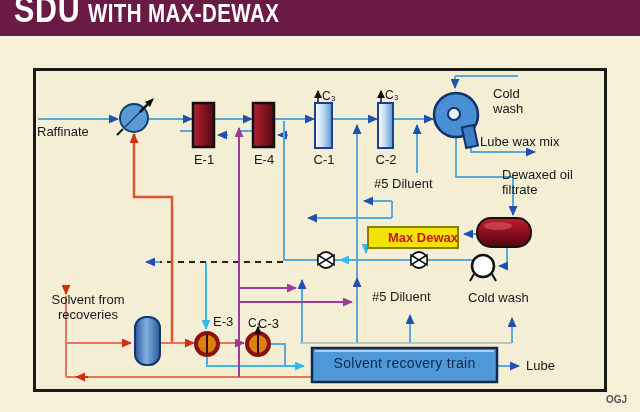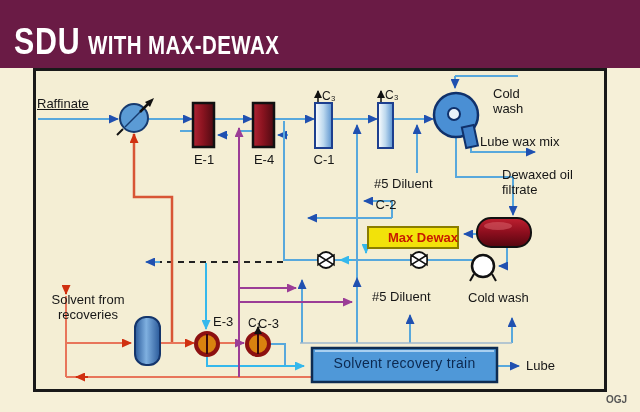--- a/index.html
+++ b/index.html
@@ -1,18 +1,18 @@
 <!DOCTYPE html>
 <html><head>
 <meta charset="utf-8">
 <style>
   html,body{margin:0;padding:0;}
   body{width:640px;height:412px;position:relative;background:#f6f0d8;
        font-family:"Liberation Sans","DejaVu Sans",sans-serif;overflow:hidden;}
-  .titlebar{position:absolute;left:0;top:0;width:640px;height:68px;background:#6a1b45;
+  .titlebar{position:absolute;left:0;top:0;width:640px;height:36px;background:#6a1b45;
             display:flex;align-items:flex-end;padding:0 0 5px 14px;box-sizing:border-box;text-align:center;}
   .title-inner{display:flex;align-items:baseline;gap:9px;color:#fff;
                transform:scaleX(.82);transform-origin:left bottom;white-space:nowrap;}
   .title-main{font-size:37px;font-weight:bold;letter-spacing:1px;}
   .title-sub{font-size:25px;font-weight:bold;letter-spacing:.5px;}
   .panel{position:absolute;left:33px;top:68px;width:568px;height:318px;
          background:#f4eed4;border:3px solid #191919;}
   svg.flow{position:absolute;left:0;top:0;width:640px;height:412px;}
   .lbl{position:absolute;font-size:13px;color:#161616;line-height:15px;}
   .lbl.small{font-size:12px;margin-top:11px;}
@@ -221,25 +221,25 @@
   <g>
     <rect x="368" y="227" width="90" height="21" fill="#f2e20a" stroke="#8a7d00" stroke-width="2"></rect>
   </g>
 
   <g>
     <rect x="312" y="348" width="185" height="34" fill="#4f98d8" stroke="#0e2c52" stroke-width="2.5"></rect>
     <line x1="315" y1="351" x2="494" y2="351" stroke="#a8cff0" stroke-width="2"></line>
   </g>
 </svg>
 
-<div class="lbl" style="left:37px;top:96px;text-decoration:underline;">Raffinate</div>
+<div class="lbl" style="left:37px;top:124px;">Raffinate</div>
 <div class="lbl center" style="left:188px;top:152px;width:32px;">E-1</div>
 <div class="lbl center" style="left:248px;top:152px;width:32px;">E-4</div>
 <div class="lbl center" style="left:307px;top:152px;width:34px;">C-1</div>
-<div class="lbl center" style="left:369px;top:152px;width:34px;margin-top:45px;">C-2</div>
+<div class="lbl center" style="left:369px;top:152px;width:34px;">C-2</div>
 <div class="lbl small" style="left:322px;top:78px;">C₃</div>
 <div class="lbl small" style="left:385px;top:77px;">C₃</div>
 <div class="lbl" style="left:493px;top:86px;width:48px;">Cold wash</div>
 <div class="lbl" style="left:480px;top:134px;white-space:nowrap;">Lube wax mix</div>
 <div class="lbl" style="left:502px;top:167px;width:90px;">Dewaxed oil filtrate</div>
 <div class="lbl" style="left:374px;top:176px;white-space:nowrap;">#5 Diluent</div>
 <div class="lbl maxdewax-text center" style="left:368px;top:230px;width:110px;">Max Dewax</div>
 <div class="lbl" style="left:372px;top:289px;white-space:nowrap;">#5 Diluent</div>
 <div class="lbl" style="left:468px;top:290px;white-space:nowrap;">Cold wash</div>
 <div class="lbl center" style="left:38px;top:292px;width:100px;">Solvent from recoveries</div>

